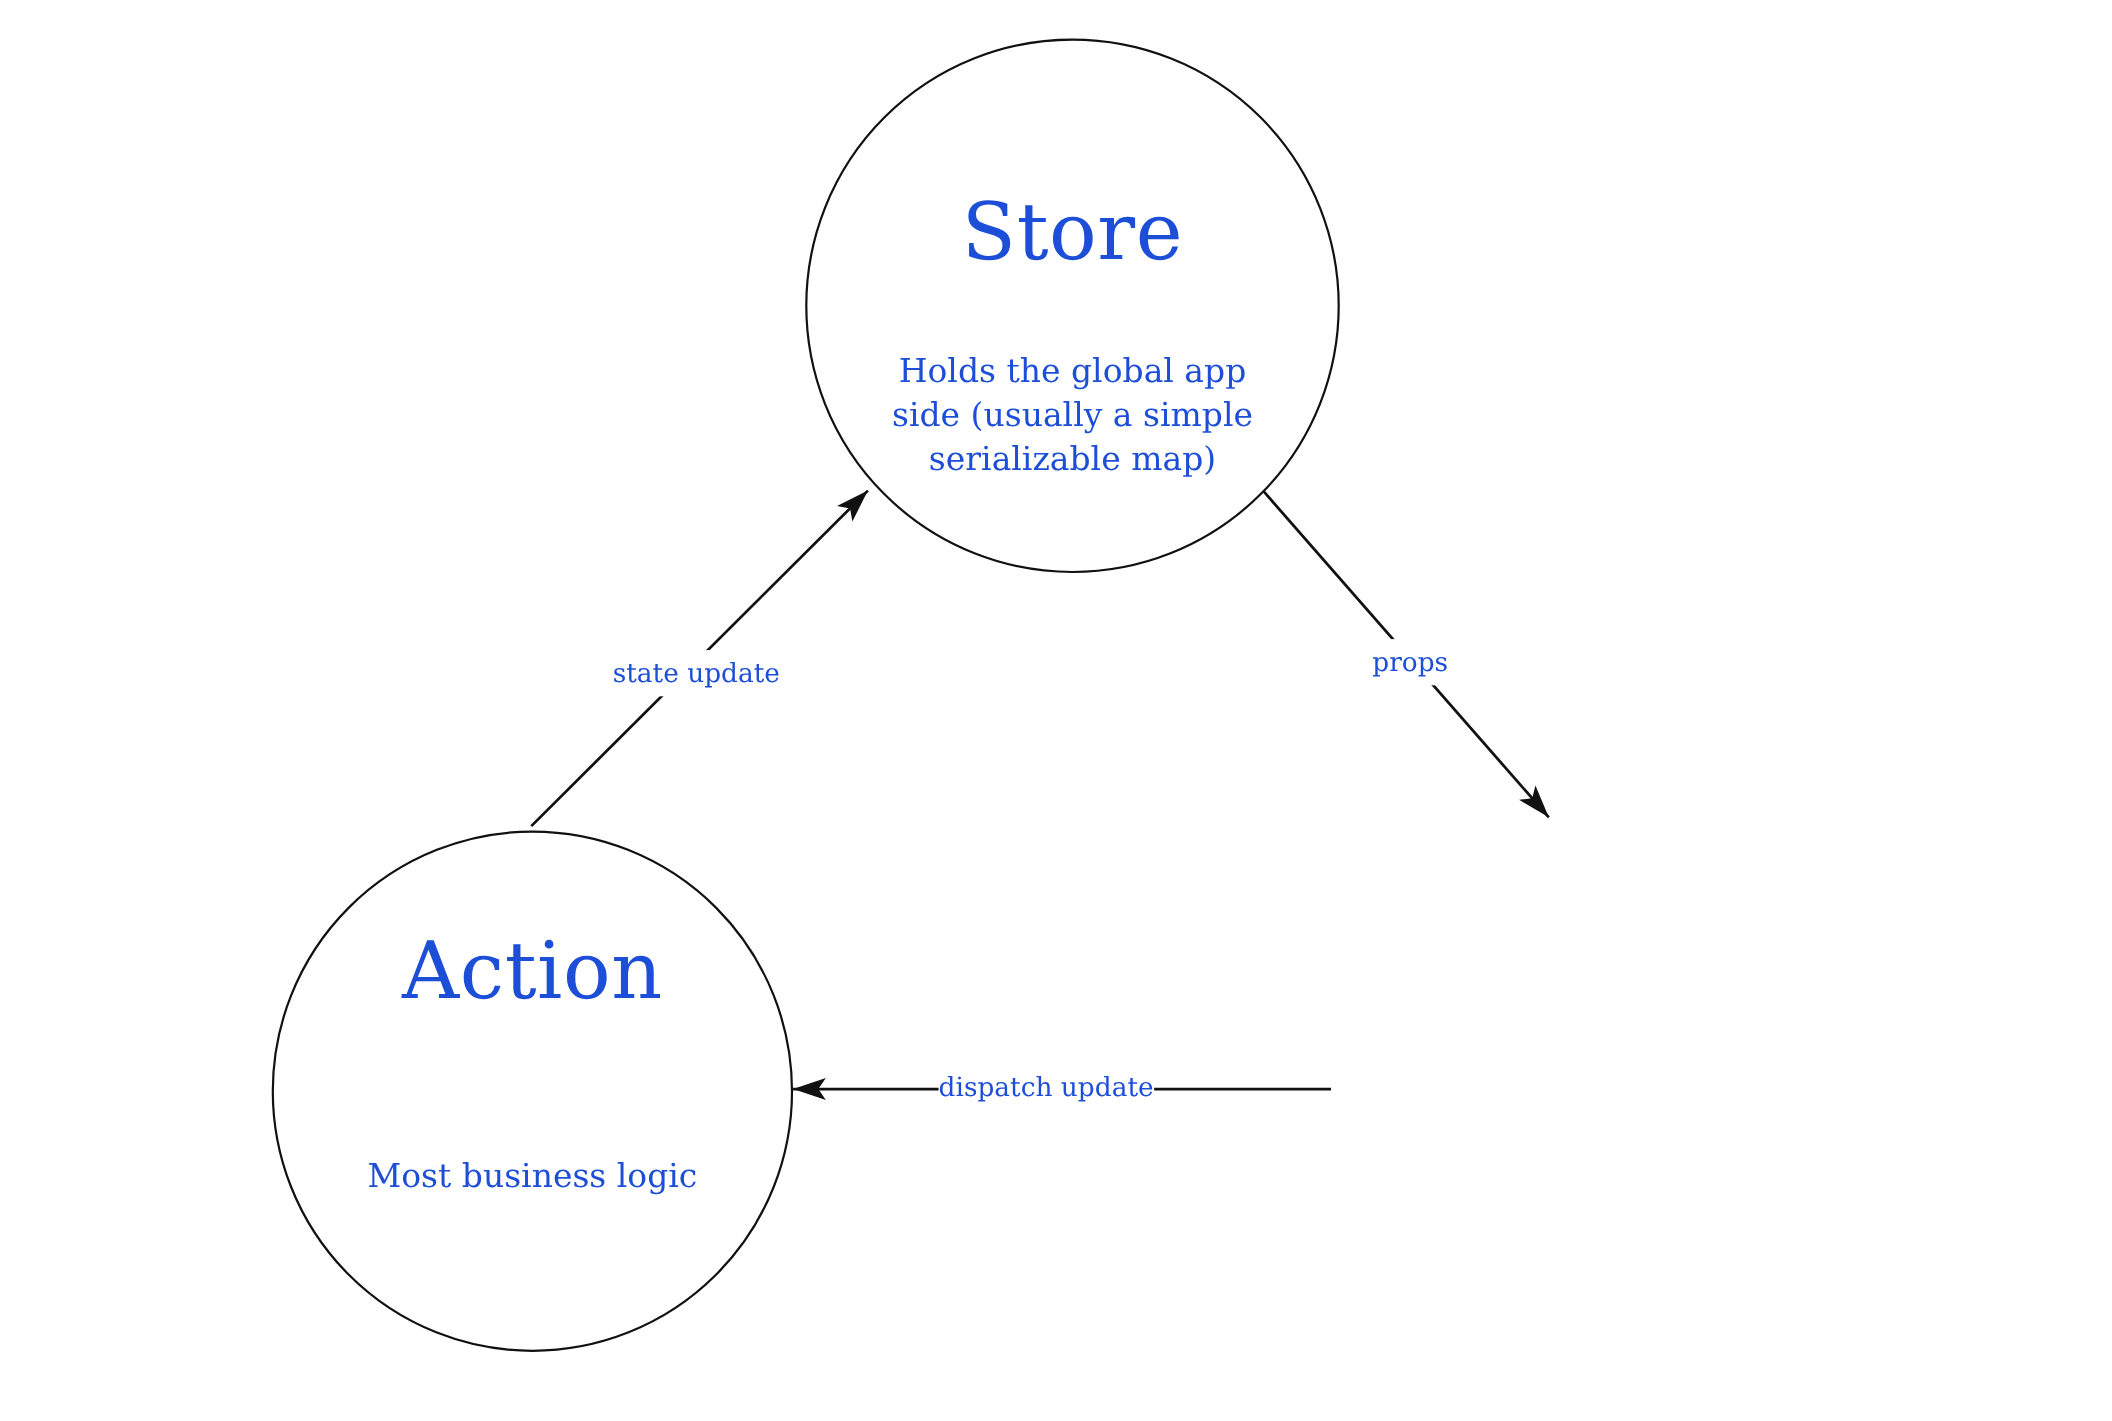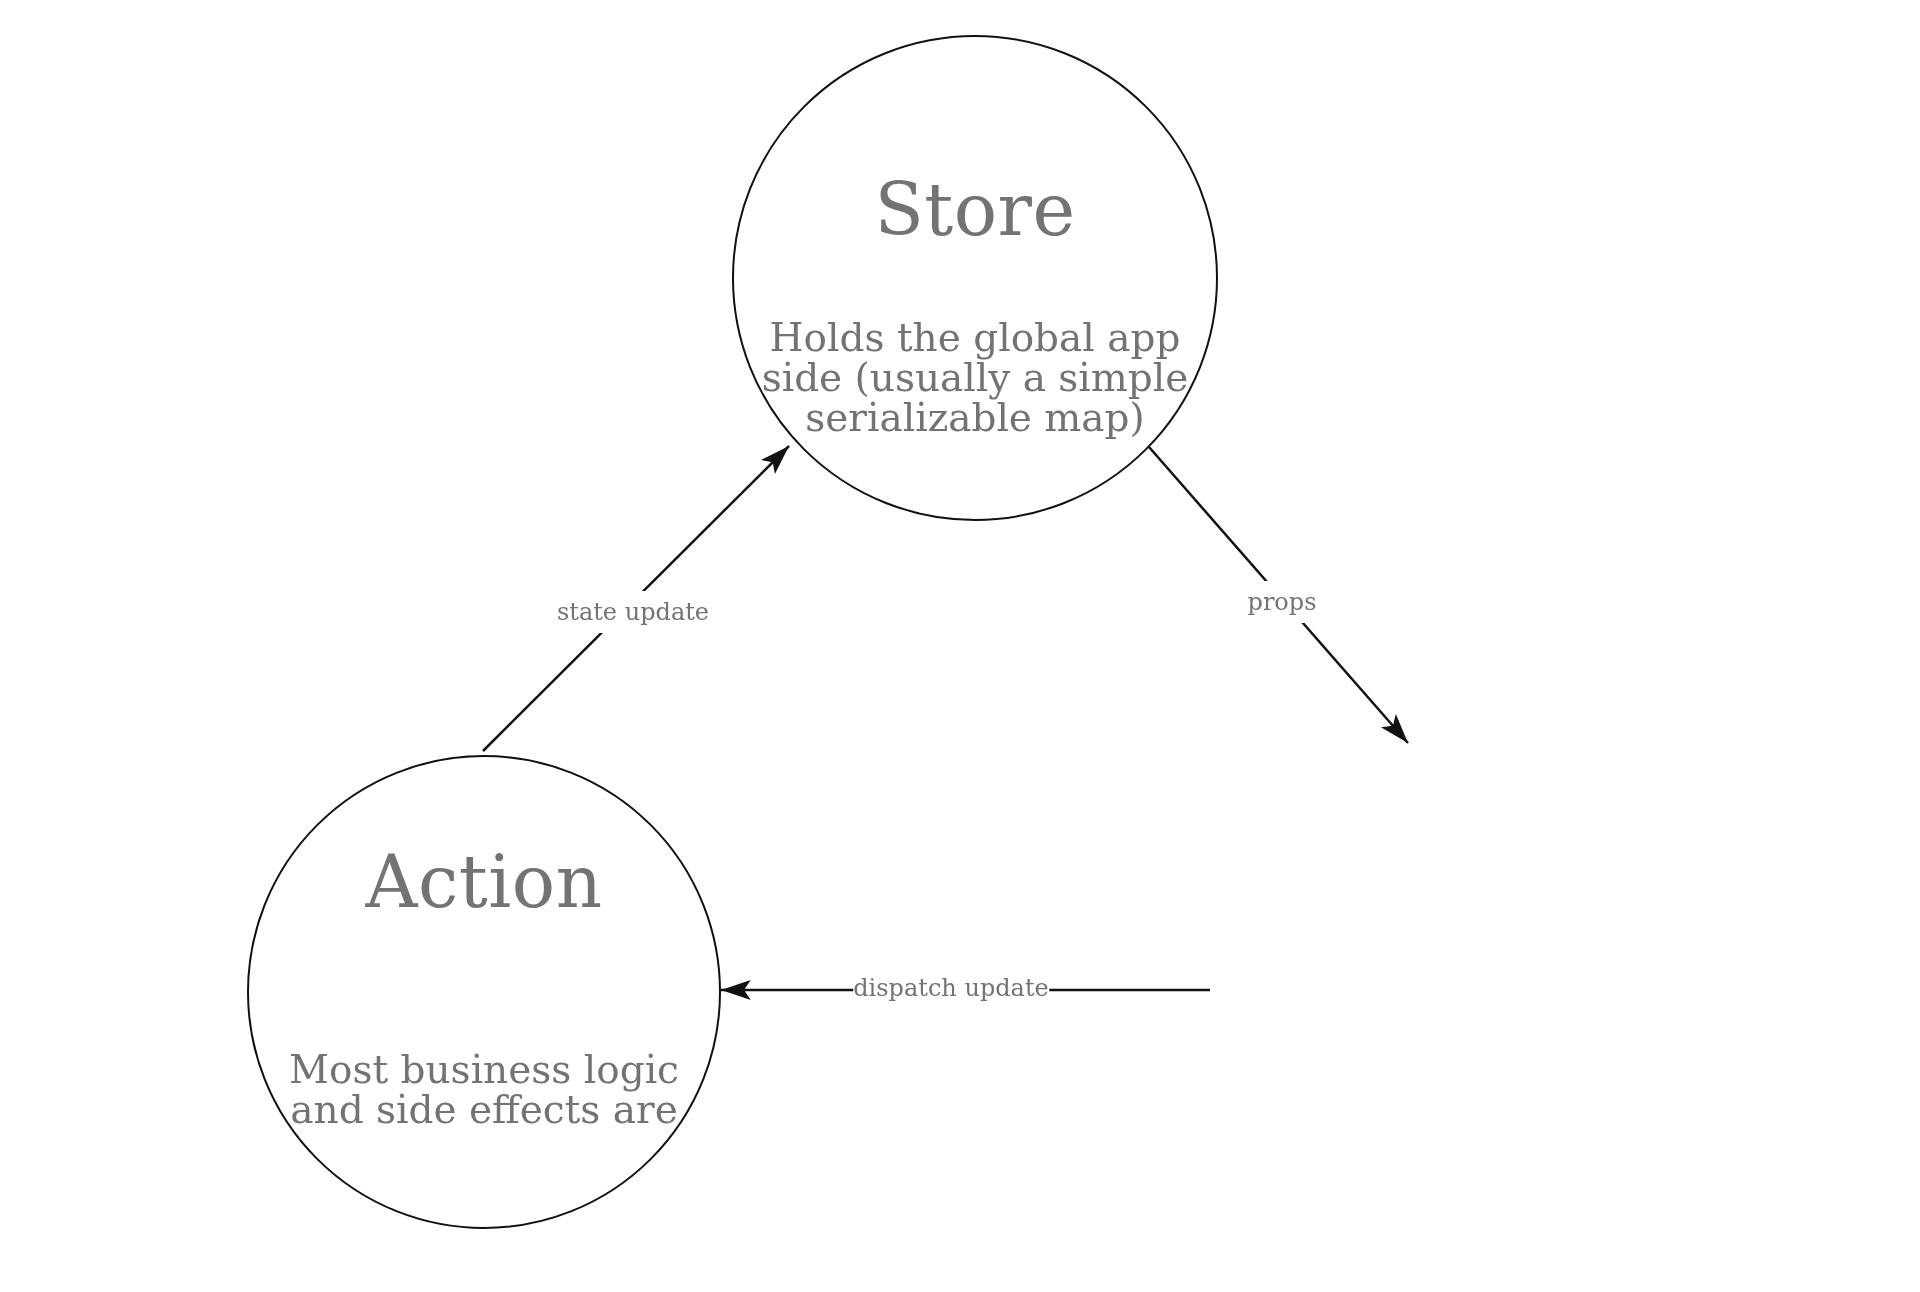--- a/index.html
+++ b/index.html
@@ -6,21 +6,21 @@
     margin: 0;
     padding: 0;
     background: #ffffff;
   }
   #stage {
     position: relative;
     width: 1920px;
     height: 1292px;
     background: #ffffff;
     font-family: "DejaVu Serif", "Liberation Serif", serif;
-    color: #737373;
+    color: #1d4ed8;
     overflow: hidden;
   }
   .circle {
     position: absolute;
     border: 2.5px solid #111111;
     border-radius: 50%;
     background: #ffffff;
     box-sizing: border-box;
     z-index: 1;
   }
@@ -34,21 +34,21 @@
     right: 0;
     text-align: center;
     white-space: nowrap;
   }
   .node-title {
     font-size: 72px;
     line-height: 88px;
     letter-spacing: 0.5px;
   }
   .node-desc {
-    font-size: 39px;
+    font-size: 30px;
     line-height: 40px;
   }
   .node-desc span { display: block; }
 
   
   #store-title { top: 129px; }
   #store-desc  { top: 281px; }
   #ah-title    { top: 81px;  }
   #ah-desc     { top: 293px; }
   #rv-title    { top: 90px;  }
@@ -92,21 +92,20 @@
       <span>serializable map)</span>
     </div>
   </div>
 
   <div class="circle" id="ah-circle">
     <div class="node-text node-title" id="ah-title">
       <span style="display:block">Action</span>
     </div>
     <div class="node-text node-desc" id="ah-desc">
       <span>Most business logic</span>
-      <span>and side effects are</span>
     </div>
   </div>
 
 
   <svg id="arrow-layer" viewBox="0 0 1920 1292" xmlns="http://www.w3.org/2000/svg">
     <defs>
       <marker id="arrowhead" viewBox="0 0 10 7" refX="10" refY="3.5" markerWidth="31" markerHeight="21.7" markerUnits="userSpaceOnUse" orient="auto">
         <path d="M0.4,0.3 L10,3.5 L0.4,6.7 L2.6,3.5 z" fill="#111111"></path>
       </marker>
     </defs>

